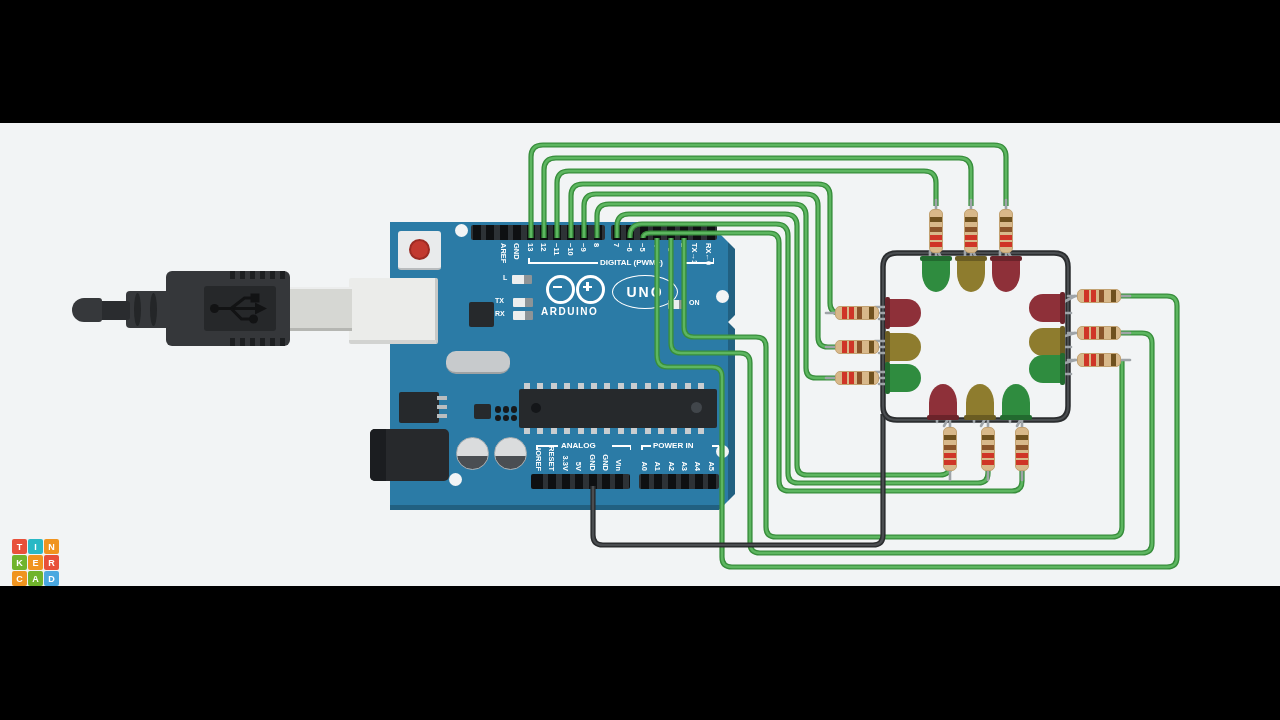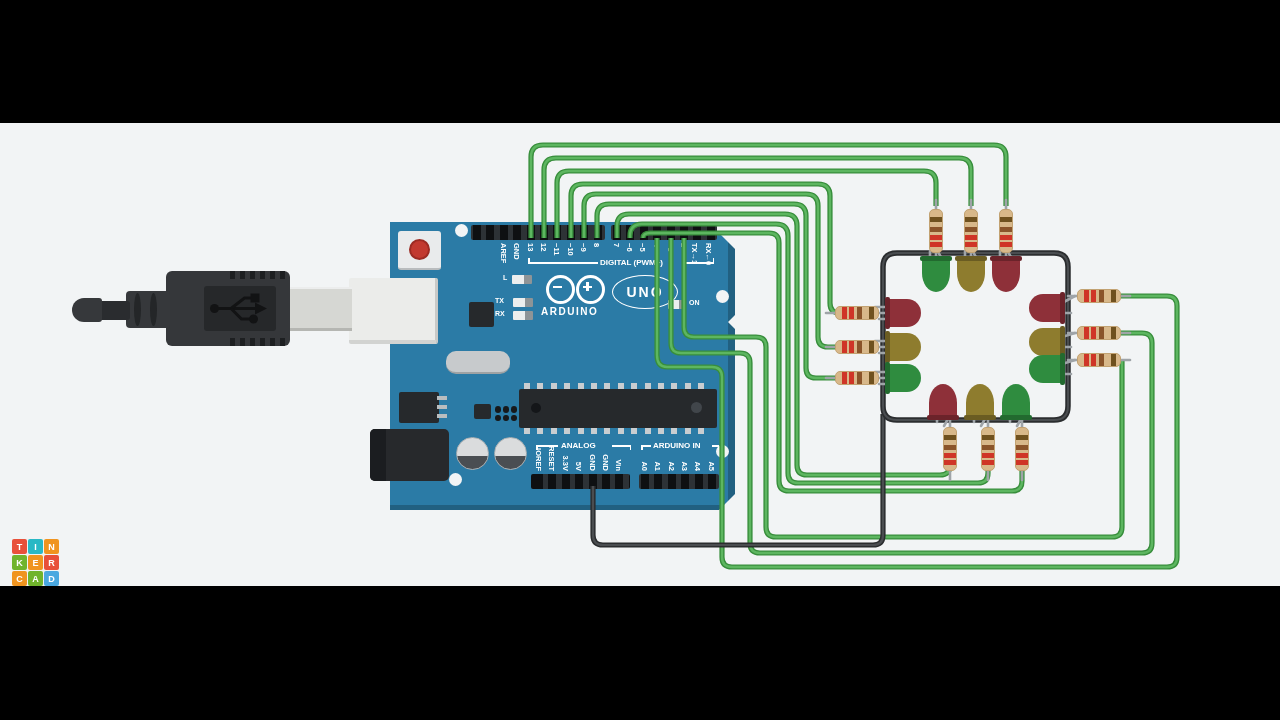--- a/index.html
+++ b/index.html
@@ -100,21 +100,21 @@
   <div class="bracket" style="left:536px;top:445px;width:22px;"></div>
   <div class="bracket" style="left:612px;top:445px;width:19px;"></div>
   <div class="tick" style="left:536px;top:445px;"></div>
   <div class="tick" style="left:629.5px;top:445px;"></div>
   <div class="silk" style="left:561px;top:441px;font-size:8px;">ANALOG</div>
 
   <div class="bracket" style="left:641px;top:445px;width:10px;"></div>
   <div class="bracket" style="left:712px;top:445px;width:7px;"></div>
   <div class="tick" style="left:641px;top:445px;"></div>
   <div class="tick" style="left:717.5px;top:445px;"></div>
-  <div class="silk" style="left:653px;top:441px;font-size:8px;">ARDUINO IN</div>
+  <div class="silk" style="left:653px;top:441px;font-size:8px;">POWER IN</div>
 
   <div class="silk" style="left:503px;top:274px;font-size:7px;">L</div>
   <div class="ind-rect" style="left:512px;top:275px;"></div>
   <div class="silk" style="left:495px;top:297px;font-size:7px;">TX</div>
   <div class="ind-rect" style="left:513px;top:298px;"></div>
   <div class="silk" style="left:495px;top:310px;font-size:7px;">RX</div>
   <div class="ind-rect" style="left:513px;top:311px;"></div>
   <div class="ind-rect" style="left:668px;top:300px;width:17px;"></div>
   <div class="silk" style="left:689px;top:299px;font-size:7px;">ON</div>
 

